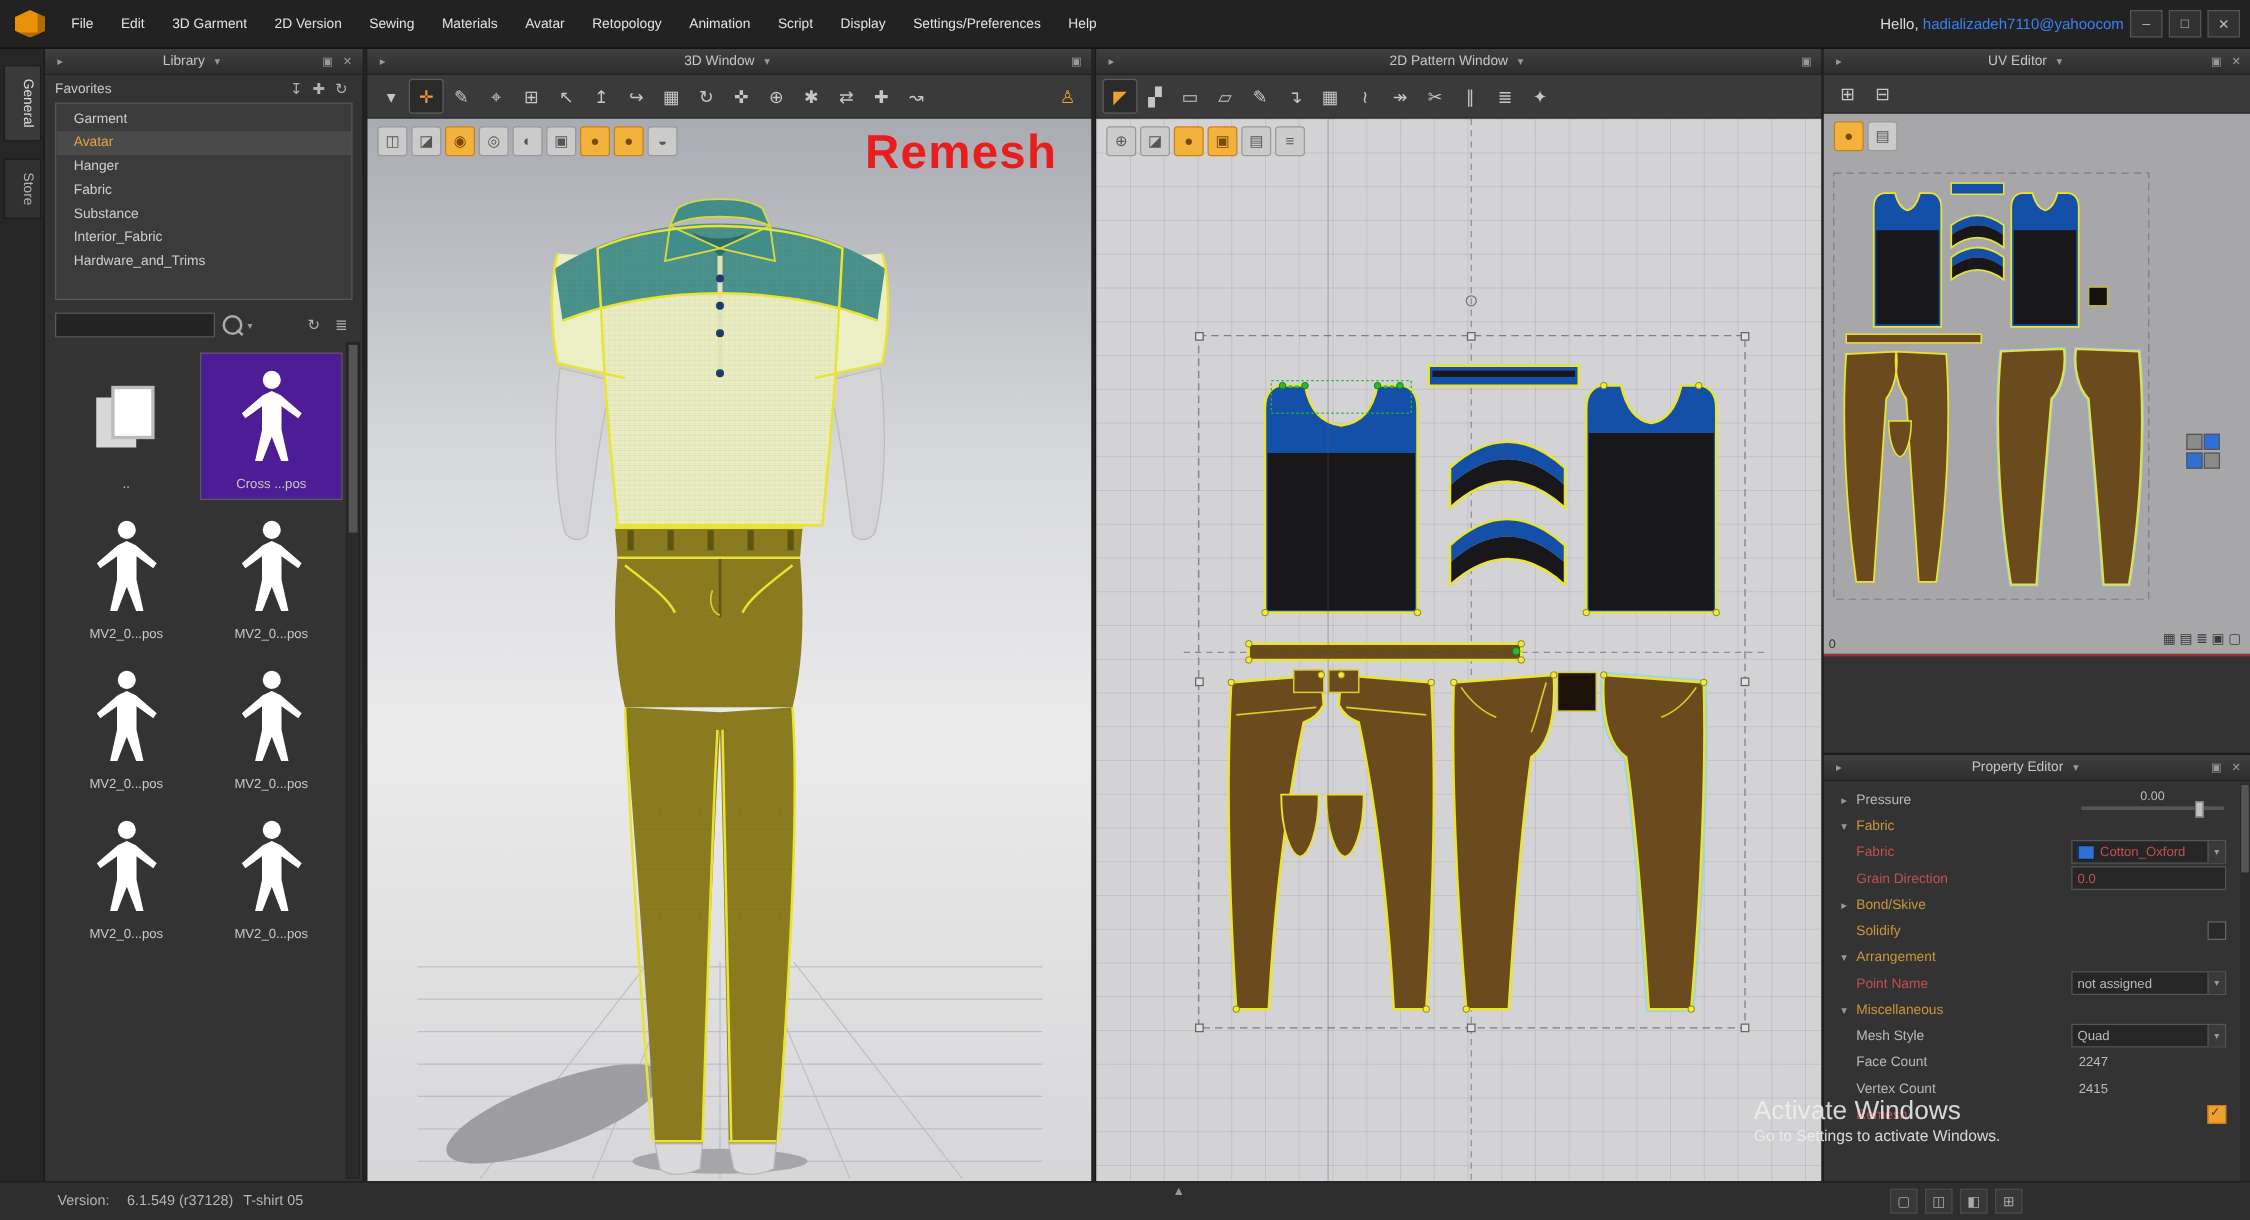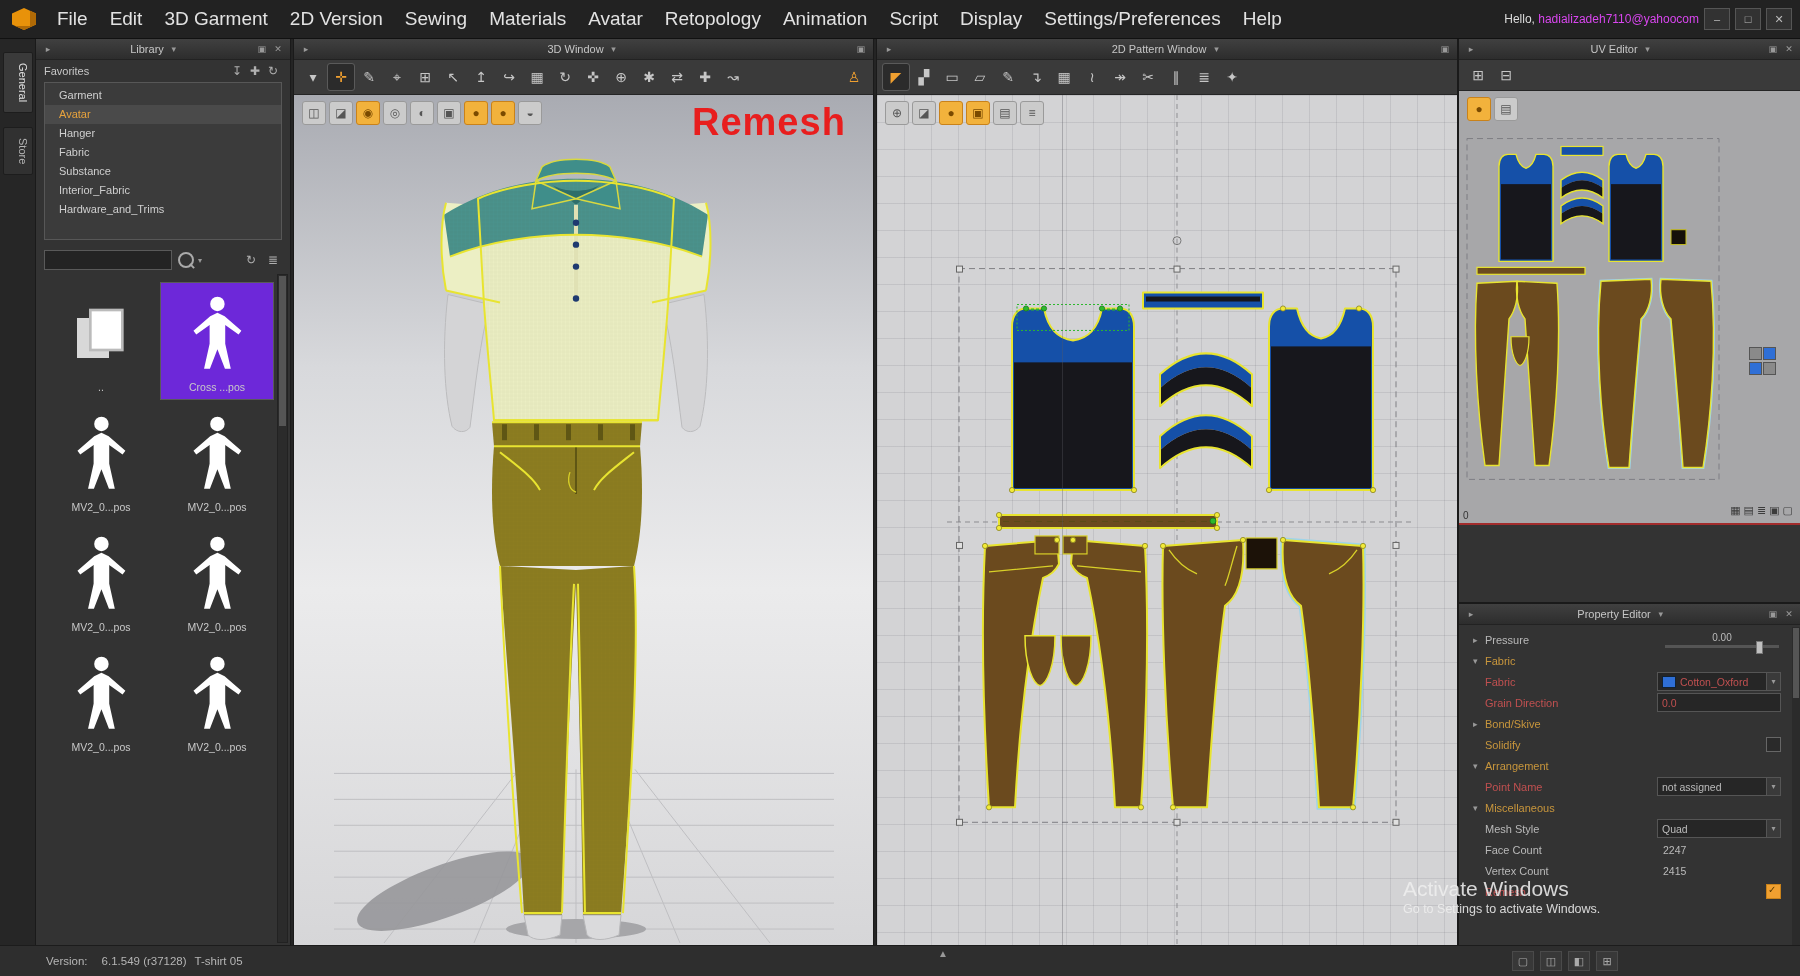--- a/index.html
+++ b/index.html
@@ -4,23 +4,23 @@
 <style>
   html,body{margin:0;padding:0}
   body{width:1800px;height:976px;background:#242424;font-family:"Liberation Sans",sans-serif;
        font-size:12px;color:#ccc;overflow:hidden;position:relative;-webkit-user-select:none}
 
   
   .menubar{position:absolute;top:0;left:0;right:0;height:38px;background:#222;border-bottom:1px solid #111;
            display:flex;align-items:center;padding:0 8px;z-index:20}
   .logo{width:24px;height:22px;margin:0 10px 0 4px;background:#e8920a;
         clip-path:polygon(50% 0,100% 25%,100% 75%,50% 100%,0 75%,0 25%);box-shadow:inset -6px -4px 0 #b06a06}
-  .mi{padding:0 11px;line-height:38px;font-size:19px;color:#e2e2e2;cursor:default;white-space:nowrap}
+  .mi{padding:0 11px;line-height:38px;font-size:11px;color:#e2e2e2;cursor:default;white-space:nowrap}
   .greet{margin-left:auto;font-size:12px;color:#ddd;white-space:nowrap}
-  .greet b{color:#d946ef;font-weight:normal}
+  .greet b{color:#3b82f6;font-weight:normal}
   .winbtn{width:24px;height:20px;margin-left:5px;border:1px solid #555;background:#323232;color:#bbb;
           font-size:11px;display:flex;align-items:center;justify-content:center}
 
   
   .sidestrip{position:absolute;left:0;top:38px;width:35px;bottom:30px;background:#262626;border-right:1px solid #1a1a1a}
   .vtab{writing-mode:vertical-rl;margin:14px auto 10px;padding:10px 3px;width:22px;text-align:center;
         color:#b5b5b5;font-size:11px;background:#313131;border:1px solid #1d1d1d;border-radius:2px}
   .vtab.active{color:#e0e0e0;background:#3a3a3a}
 
   
@@ -50,21 +50,21 @@
   .fav-row.sel{background:#4a4a4a;color:#e8a33d}
   .search-row{display:flex;align-items:center;height:28px;padding:0 8px;gap:4px;margin-top:6px}
   .srch{width:118px;height:18px;background:#242424;border:1px solid #5a5a5a;color:#ddd;font-size:11px;padding:0 4px}
   .mag{width:12px;height:12px;border:2px solid #aaa;border-radius:50%;position:relative;margin-left:2px}
   .mag::after{content:"";position:absolute;width:6px;height:2px;background:#aaa;transform:rotate(45deg);left:9px;top:11px}
   .dd2{font-size:8px;color:#999}
   .search-row .spacer{flex:1}
   .thumbs{flex:1;display:grid;grid-template-columns:1fr 1fr;grid-auto-rows:118px;gap:2px;
           padding:8px 16px 4px 8px;overflow:hidden}
   .tile{display:flex;flex-direction:column;align-items:center;justify-content:flex-end;padding:4px;border:1px solid transparent}
-  .tile.sel{background:#6d28d9;border-color:#5a5a5a}
+  .tile.sel{background:#4c1d95;border-color:#5a5a5a}
   .ticon{flex:1;display:flex;align-items:center;justify-content:center}
   .pi{height:78px;fill:#fff}
   .fi{height:64px}
   .tlabel{font-size:10.5px;color:#c8c8c8;height:14px;white-space:nowrap}
   .vscroll{position:absolute;right:2px;top:214px;bottom:4px;width:9px;background:#2b2b2b;border:1px solid #222}
   .vscroll .vthumb{margin:1px;height:150px;background:#555}
 
   
   .p3d{left:293px;top:38px;width:579px;height:908px}
   .vp3d{background:linear-gradient(180deg,#a9abb2,#d8d9dc 32%,#ebebec 58%,#d6d6d8)}

